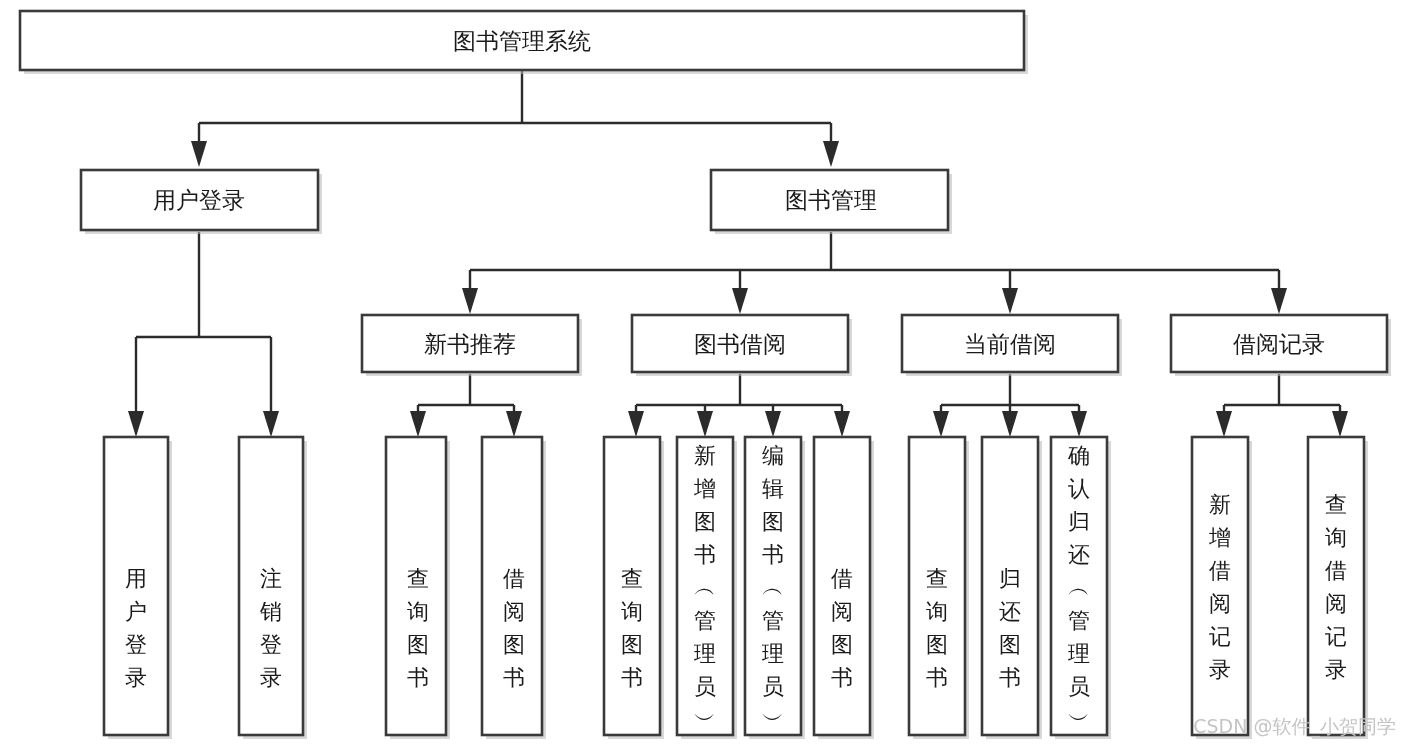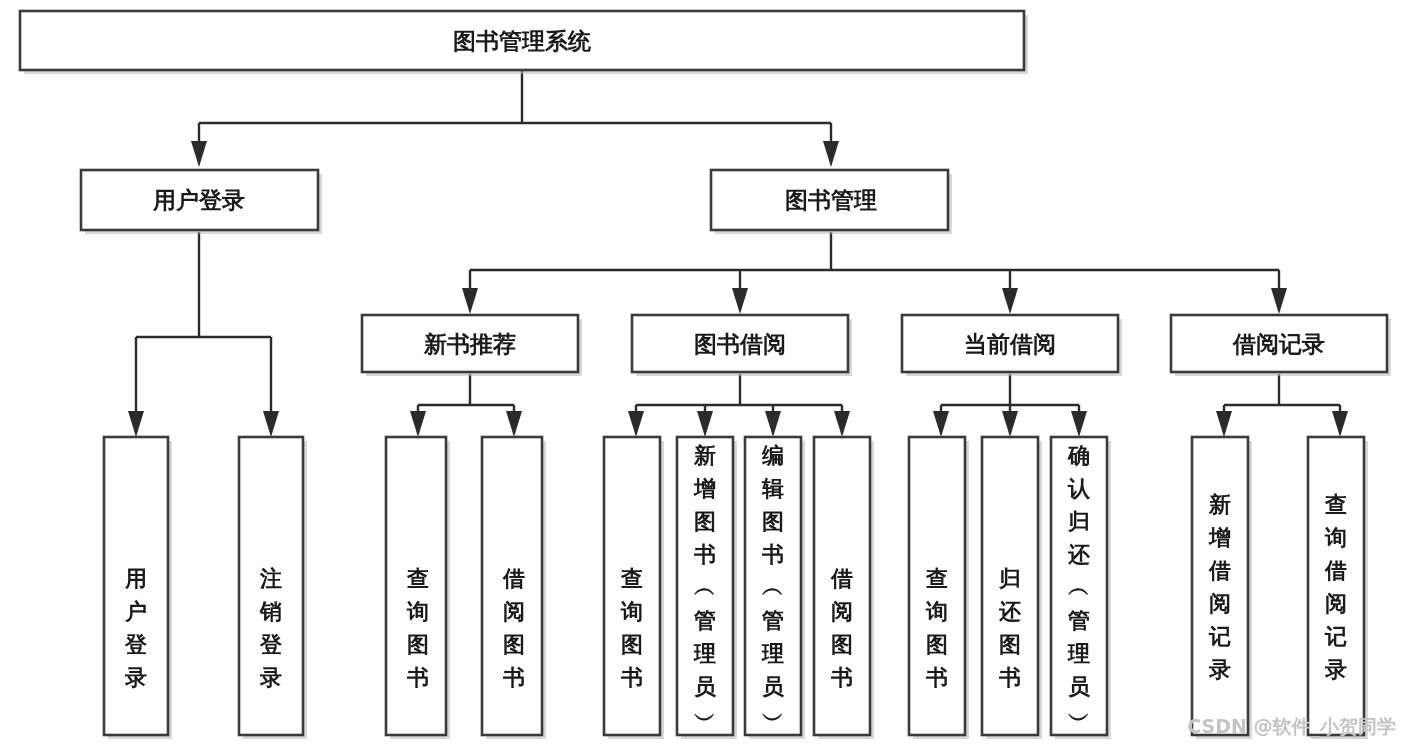--- a/index.html
+++ b/index.html
@@ -14,21 +14,20 @@
     font-family: "DejaVu Sans", "Liberation Sans", sans-serif;
     overflow: hidden;
     position: relative;
   }
   #diagram-root {
     position: absolute;
     left: 0;
     top: 0;
     width: 1173px;
     height: 747px;
-    font-weight: bold;
   }
   svg.flowchart {
     display: block;
     width: 1405px;
     height: 747px;
     background: #ffffff;
   }
   .node-box {
     fill: #ffffff;
     stroke: #3a3a3a;

